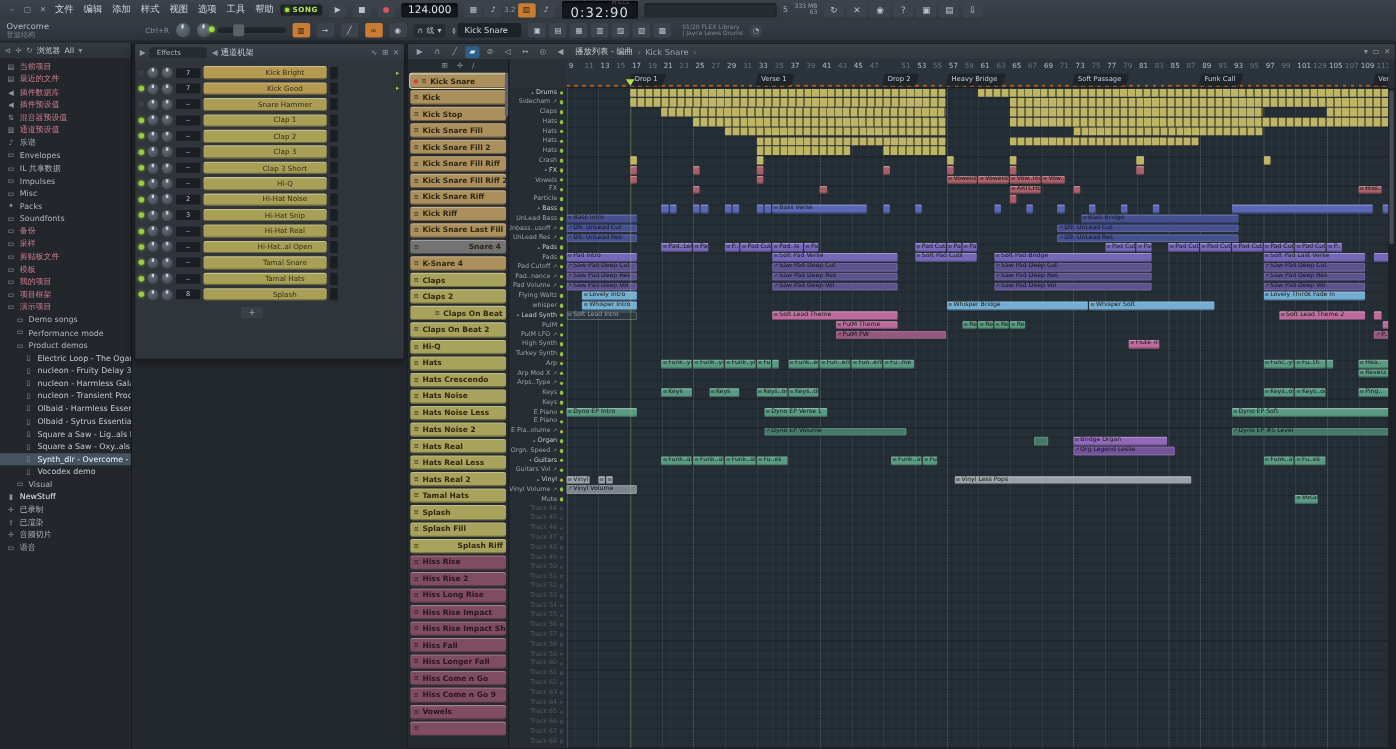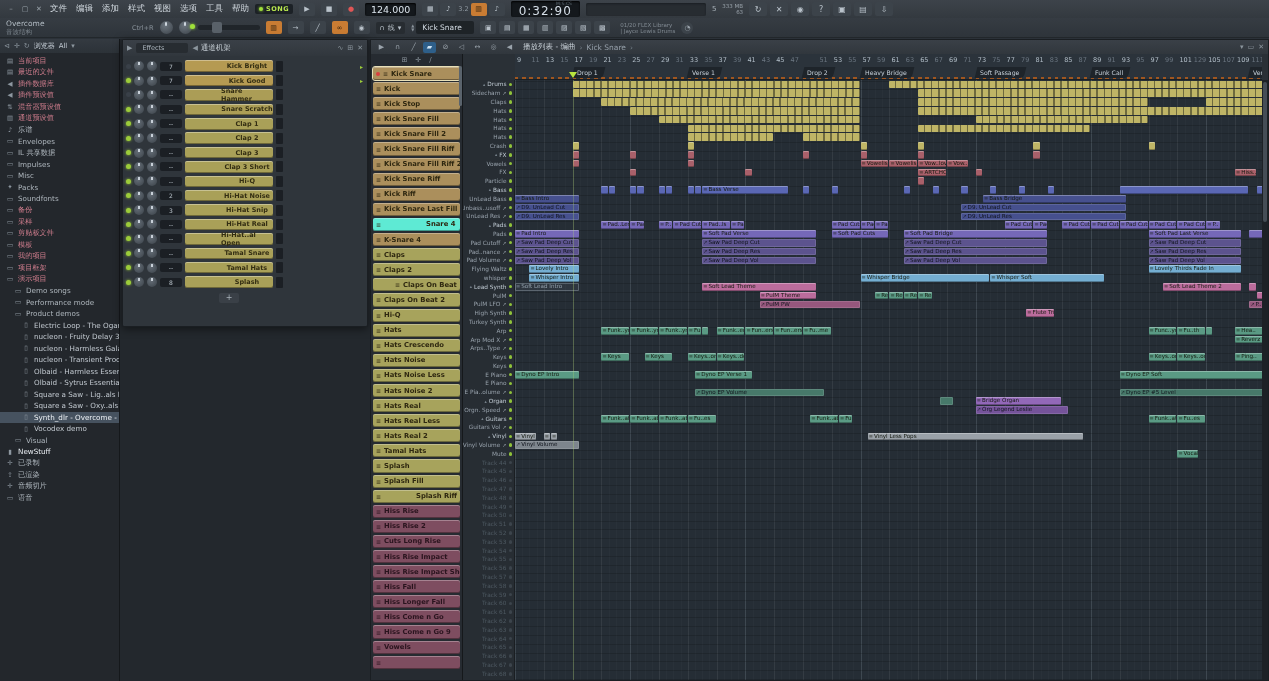--- a/index.html
+++ b/index.html
@@ -75,21 +75,21 @@
   .crfilter{background:#272c31;border-radius:2px;padding:1px 6px;font-size:6.5px;color:#aab3bb;min-width:52px;}
   .crtitle{display:flex;gap:3px;align-items:center;font-size:7.5px;}
   .crh-ic{color:#8b959d;font-size:7px;}
   .crrows{padding:3px 0 0 3px;}
   .crrow{height:14.4px;display:flex;align-items:center;gap:3px;}
   .crled{width:5px;height:5px;border-radius:50%;background:#394048;flex:none;}
   .crled.on{background:#9ccc3a;box-shadow:0 0 3px #9ccc3a;}
   .crknob{width:10px;height:10px;flex:none;border-radius:50%;background:radial-gradient(circle at 40% 35%,#646d76,#3a4148);position:relative;}
   .crknob::after{content:"";position:absolute;left:50%;top:1px;width:1.5px;height:3px;margin-left:-.75px;background:#c8d0d8;}
   .crval{width:22px;height:9px;background:#1b1f24;border-radius:2px;color:#b9c2ca;font-size:6px;display:flex;align-items:center;justify-content:center;flex:none;}
-  .crname{width:88px;height:11.5px;border-radius:2px;font-size:6.5px;font-weight:bold;color:#332d12;display:flex;align-items:center;justify-content:center;flex:none;box-shadow:inset 0 1px rgba(255,255,255,.35),inset 0 -1px rgba(0,0,0,.35);padding-left:36px;}
+  .crname{width:112px;height:11.5px;border-radius:2px;font-size:6.5px;font-weight:normal;color:#332d12;display:flex;align-items:center;justify-content:center;flex:none;box-shadow:inset 0 1px rgba(255,255,255,.35),inset 0 -1px rgba(0,0,0,.35);padding-left:36px;}
   .crmini{width:7px;height:11px;background:#1b1f24;border-radius:1px;flex:none;}
   .crarrow{margin-left:auto;margin-right:4px;color:#9ccc3a;font-size:6px;}
   .craddrow{display:flex;padding:4px 0 0 96px;}
   .cradd{width:20px;height:10px;background:#3a4047;border-radius:2px;color:#aab3bb;font-size:8px;line-height:9px;text-align:center;}
 
   
   .playlist{position:absolute;left:370px;top:0;right:0;bottom:0;background:#2a3036;border:1px solid #1a1e22;}
   .plheader{height:14px;background:linear-gradient(#3a4047,#31373d);display:flex;align-items:center;gap:3px;padding:0 4px;font-size:7.5px;color:#c6ced5;}
   .plh-ic{width:13px;height:11px;border-radius:2px;display:flex;align-items:center;justify-content:center;font-size:7px;color:#9aa3ab;}
   .plh-ic.active{background:#2e5f8a;color:#cfe4f4;}
@@ -459,28 +459,20 @@
             <span class="crknob"></span>
             <span class="crval">--</span>
             <span class="crname" style="background: linear-gradient(rgb(171, 157, 86), rgb(171, 157, 86));">Snare Hammer</span>
             <span class="crmini"></span>
           </div>
           <div class="crrow">
             <span class="crled on"></span>
             <span class="crknob"></span>
             <span class="crknob"></span>
             <span class="crval">--</span>
-            <span class="crname" style="background: linear-gradient(rgb(171, 157, 86), rgb(171, 157, 86));">Snare Scratch</span>
-            <span class="crmini"></span>
-          </div>
-          <div class="crrow">
-            <span class="crled on"></span>
-            <span class="crknob"></span>
-            <span class="crknob"></span>
-            <span class="crval">--</span>
             <span class="crname" style="background: linear-gradient(rgb(169, 160, 88), rgb(169, 160, 88));">Clap 1</span>
             <span class="crmini"></span>
           </div>
           <div class="crrow">
             <span class="crled on"></span>
             <span class="crknob"></span>
             <span class="crknob"></span>
             <span class="crval">--</span>
             <span class="crname" style="background: linear-gradient(rgb(169, 160, 88), rgb(169, 160, 88));">Clap 2</span>
             <span class="crmini"></span>
@@ -657,21 +649,21 @@
                   <span>Kick Riff</span>
                 </div>
               </div>
               <div class="patitem">
                 <div class="inner" style="background: rgb(171, 143, 92);">
                   <span class="gly">≡</span>
                   <span>Kick Snare Last Fill</span>
                 </div>
               </div>
               <div class="patitem">
-                <div class="inner" style="background: #5eead4; gap: 45px;">
+                <div class="inner" style="background: #737373; gap: 45px;">
                   <span class="gly">≡</span>
                   <span>Snare 4</span>
                 </div>
               </div>
               <div class="patitem">
                 <div class="inner" style="background: rgb(171, 143, 92);">
                   <span class="gly">≡</span>
                   <span>K-Snare 4</span>
                 </div>
               </div>
@@ -785,21 +777,21 @@
               </div>
               <div class="patitem">
                 <div class="inner" style="background: rgb(126, 77, 96); color: rgb(42, 20, 30);">
                   <span class="gly">≡</span>
                   <span>Hiss Rise 2</span>
                 </div>
               </div>
               <div class="patitem">
                 <div class="inner" style="background: rgb(126, 77, 96); color: rgb(42, 20, 30);">
                   <span class="gly">≡</span>
-                  <span>Cuts Long Rise</span>
+                  <span>Hiss Long Rise</span>
                 </div>
               </div>
               <div class="patitem">
                 <div class="inner" style="background: rgb(126, 77, 96); color: rgb(42, 20, 30);">
                   <span class="gly">≡</span>
                   <span>Hiss Rise Impact</span>
                 </div>
               </div>
               <div class="patitem">
                 <div class="inner" style="background: rgb(126, 77, 96); color: rgb(42, 20, 30);">

